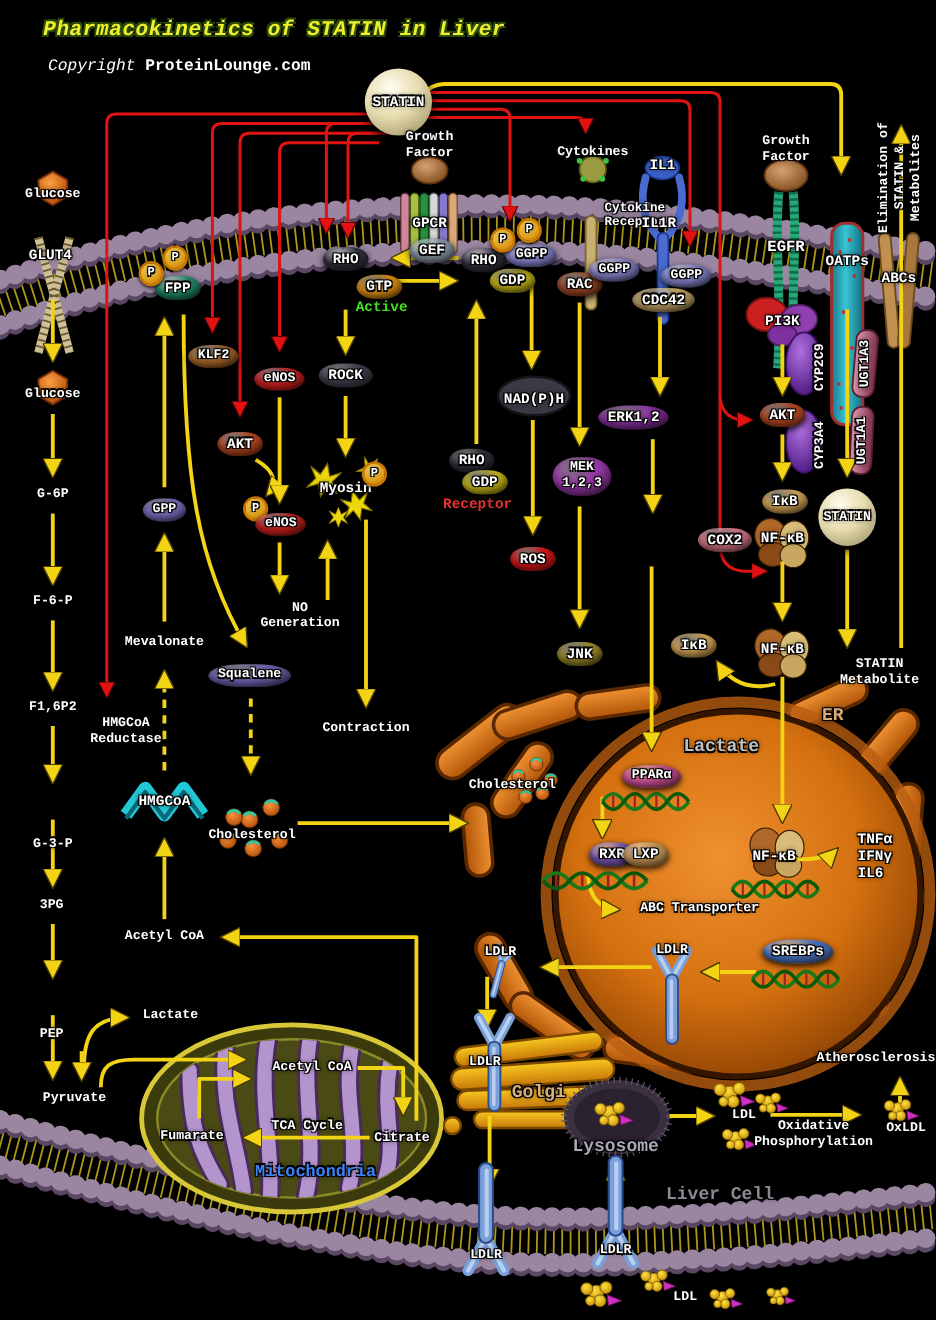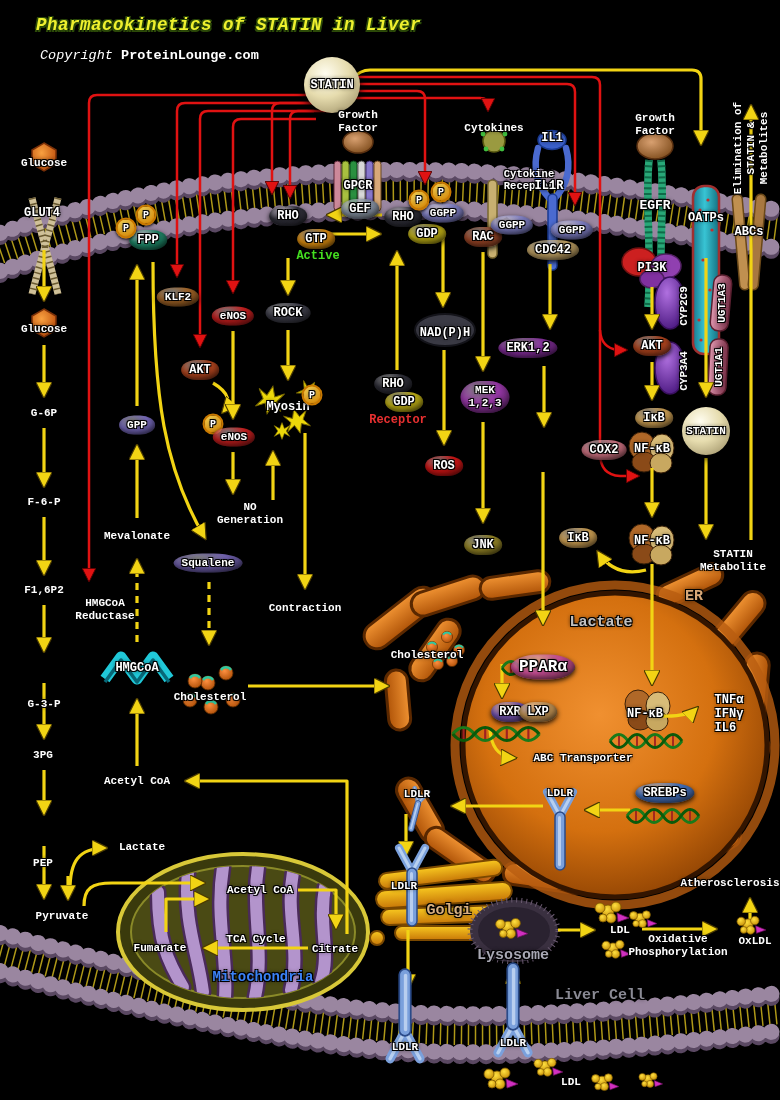--- a/index.html
+++ b/index.html
@@ -500,21 +500,21 @@
       <div class="n vtext" style="left: 684px; top: 306px;">CYP2C9</div>
       <div class="n vtext" style="left: 684px; top: 371px;">CYP3A4</div>
       <div class="n vtext" style="left: 722px; top: 303px;">UGT1A3</div>
       <div class="n vtext" style="left: 719px; top: 367px;">UGT1A1</div>
       <div class="n ball2" style="left: 706px; top: 431px; font-size: 11px;">STATIN</div>
       <div class="n " style="left: 733px; top: 561px;">STATIN
 Metabolite</div>
       <div class="n " style="left: 694px; top: 597px; color: rgb(216, 168, 120); font-size: 15px;">ER</div>
       <div class="n " style="left: 601px; top: 623px; color: rgb(192, 192, 192); font-size: 15px;">Lactate</div>
       <div class="n " style="left: 427px; top: 655px;">Cholesterol</div>
-      <div class="n pill" style="left: 543px; top: 647px; --c: #cc5098; font-size: 16px; margin-top: 20px;">PPARα</div>
+      <div class="n pill" style="left: 543px; top: 647px; --c: #cc5098; font-size: 11px;">PPARα</div>
       <div class="n pill" style="left: 490px; top: 712px; --c: #7858b8; font-size: 12px; margin-left: 20px;">RXR</div>
       <div class="n pill" style="left: 538px; top: 712px; --c: #c89858; font-size: 12px;">LXP</div>
       <div class="n " style="left: 583px; top: 758px;">ABC Transporter</div>
       <div class="n " style="left: 645px; top: 714px; font-size: 12px;">NF-κB</div>
       <div class="n " style="left: 729px; top: 714px; font-size: 12px; text-align: left;">TNFα
 IFNγ
 IL6</div>
       <div class="n pill" style="left: 665px; top: 793px; --c: #4878c8; font-size: 12px;">SREBPs</div>
       <div class="n " style="left: 560px; top: 793px;">LDLR</div>
       <div class="n " style="left: 417px; top: 794px;">LDLR</div>

